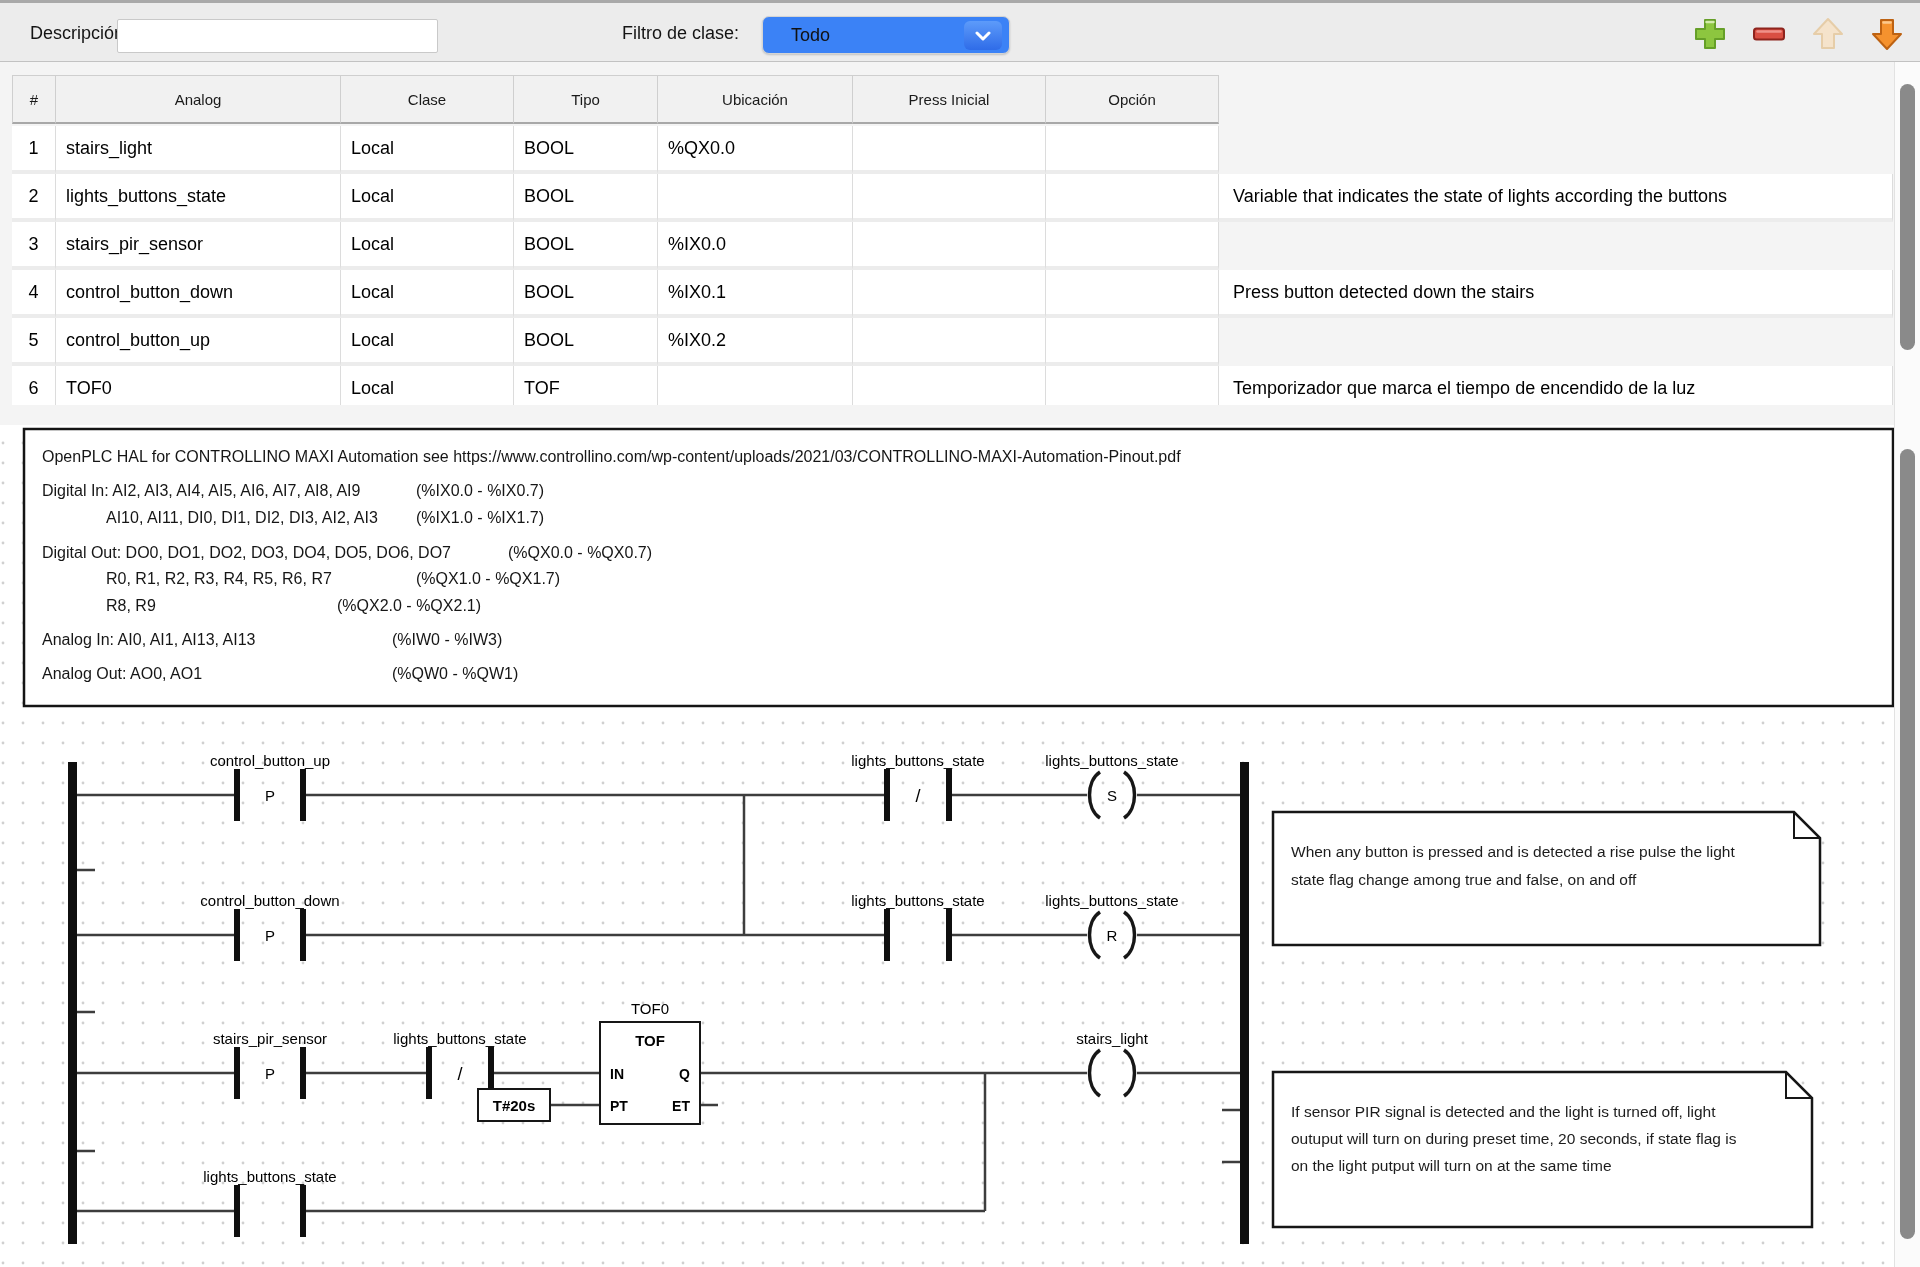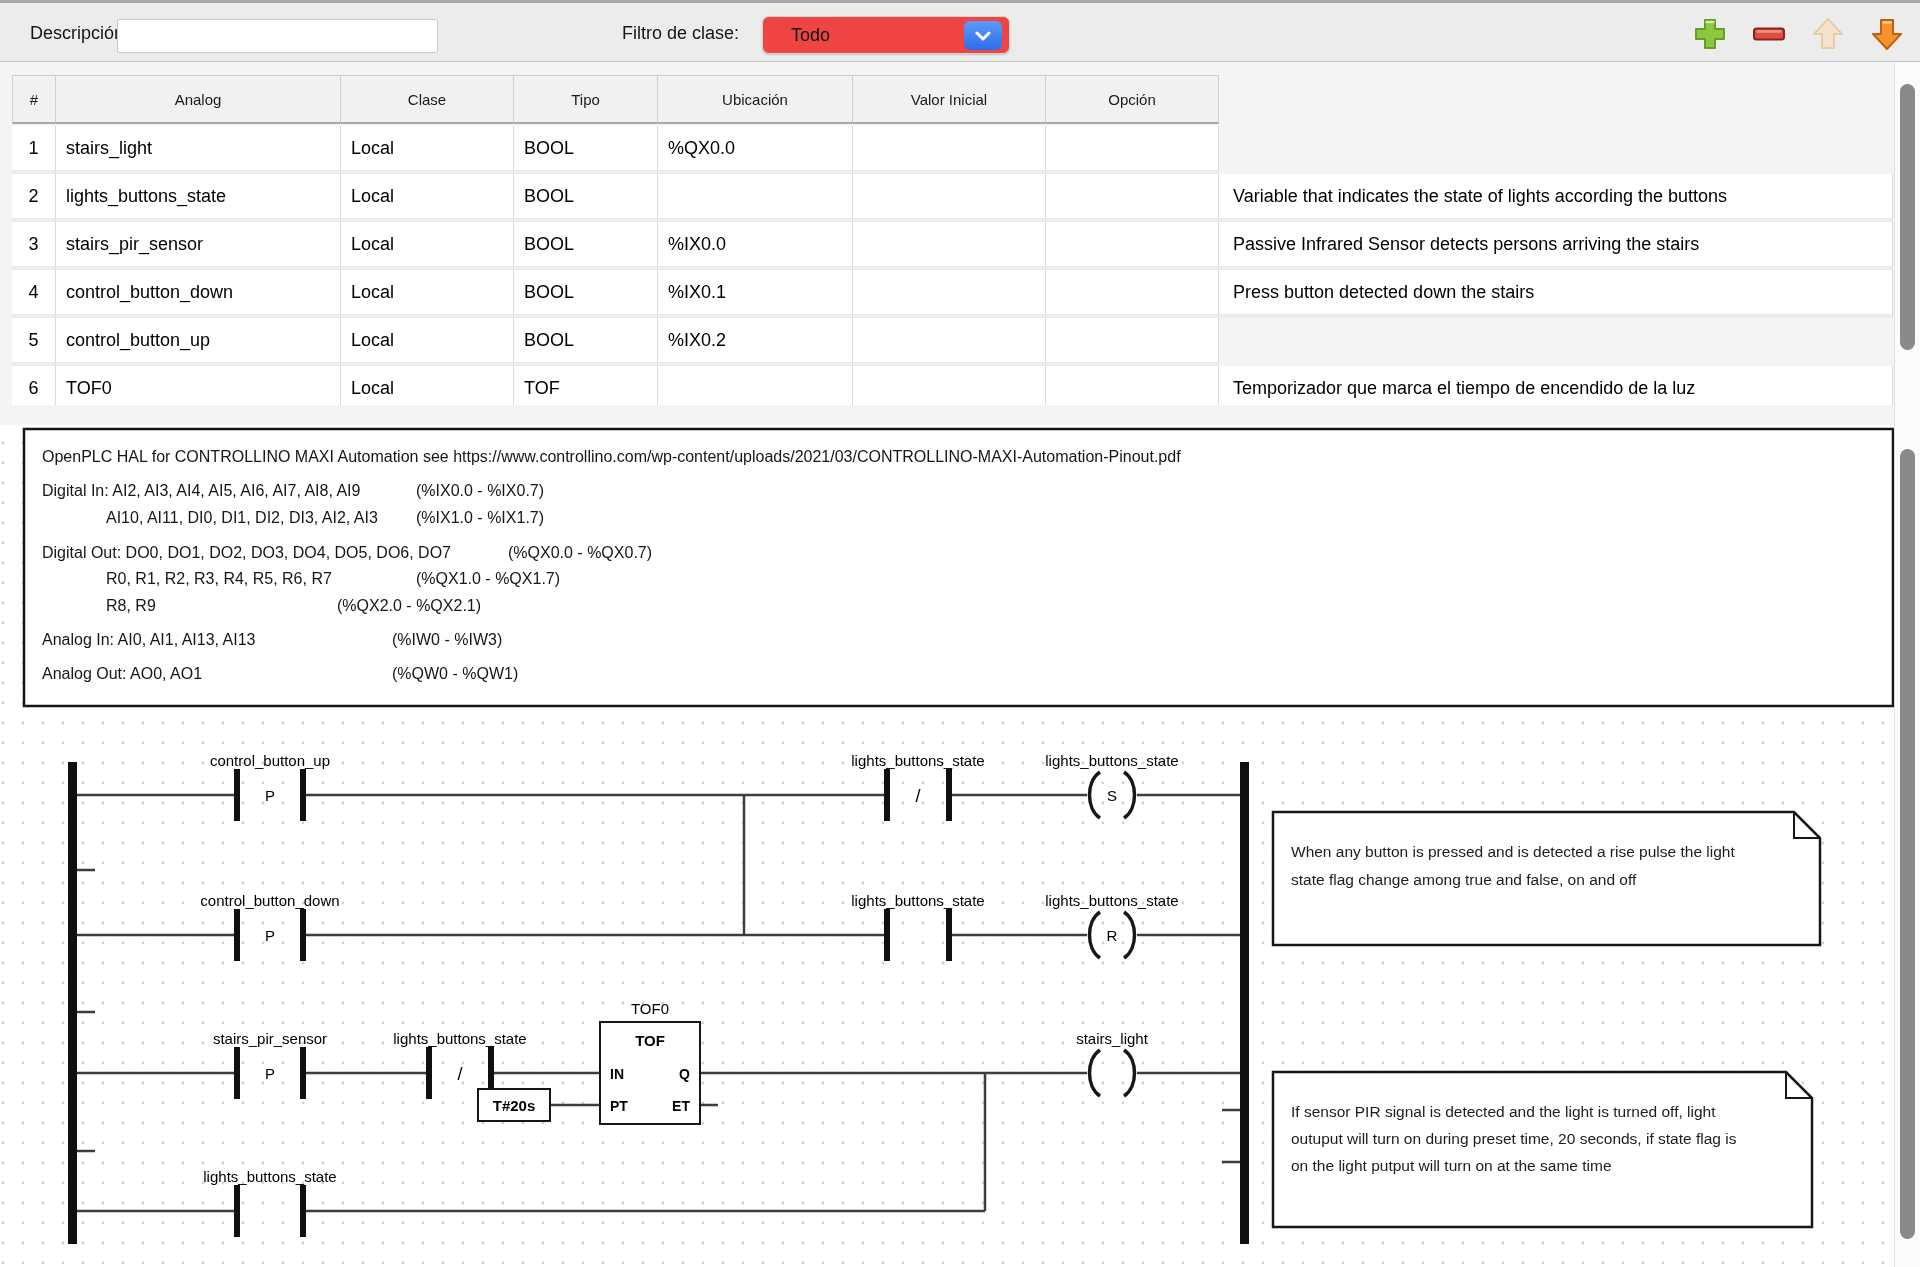--- a/index.html
+++ b/index.html
@@ -9,21 +9,21 @@
 
   
   .toolbar { position:absolute; left:0; top:0; width:1920px; height:62px;
     background:#ececec; border-top:3px solid #a9a9a9; border-bottom:1px solid #c2c2c2; }
   .toolbar .lbl { position:absolute; top:20px; font-size:18px; color:#141414; }
   #desc-label { left:30px; }
   #filter-label { left:622px; }
   .desc-input { position:absolute; left:117px; top:16px; width:321px; height:34px;
     background:#fff; border:1px solid #c9c9c9; border-radius:2px; font-size:16px; padding:0 8px; }
   .combo { position:absolute; left:762px; top:13px; width:248px; height:38px;
-    background:#ef4444; border:1px solid #d4d4d4; border-radius:7px;
+    background:#3b82f6; border:1px solid #d4d4d4; border-radius:7px;
     box-shadow:0 1px 2px rgba(0,0,0,0.18); }
   .combo .combo-text { position:absolute; left:28px; top:8px; font-size:18px; color:#111; }
   .combo .combo-btn { position:absolute; right:7px; top:4px; width:38px; height:29px;
     border:none; border-radius:6px; background:linear-gradient(#5d9bfa,#2f6ce8); cursor:pointer; }
   .tb-icons { position:absolute; right:14px; top:12px; height:38px; display:flex; gap:21px; }
   .tb-btn { width:38px; height:38px; background:none; border:none; padding:0; cursor:pointer; }
 
   
   .table-panel { position:absolute; left:0; top:62px; width:1894px; height:363px; background:#f4f4f4; }
   .vgrid { position:absolute; left:12px; width:1881px; display:grid;
@@ -104,21 +104,21 @@
     </div>
   </div>
 
   <div class="table-panel">
     <div class="vgrid vhead">
       <div class="hc">#</div>
       <div class="hc">Analog</div>
       <div class="hc">Clase</div>
       <div class="hc">Tipo</div>
       <div class="hc">Ubicación</div>
-      <div class="hc">Valor Inicial</div>
+      <div class="hc">Press Inicial</div>
       <div class="hc">Opción</div>
     </div>
 
     <div class="vgrid vbody">
       <div class="vrow">
         <div class="c num">1</div>
         <div class="c">stairs_light</div>
         <div class="c">Local</div>
         <div class="c">BOOL</div>
         <div class="c">%QX0.0</div>
@@ -136,21 +136,20 @@
         <div class="c doc">Variable that indicates the state of lights according the buttons</div>
       </div>
       <div class="vrow">
         <div class="c num">3</div>
         <div class="c">stairs_pir_sensor</div>
         <div class="c">Local</div>
         <div class="c">BOOL</div>
         <div class="c">%IX0.0</div>
         <div class="c"></div>
         <div class="c"></div>
-        <div class="c doc">Passive Infrared Sensor detects persons arriving the stairs</div>
       </div>
       <div class="vrow">
         <div class="c num">4</div>
         <div class="c">control_button_down</div>
         <div class="c">Local</div>
         <div class="c">BOOL</div>
         <div class="c">%IX0.1</div>
         <div class="c"></div>
         <div class="c"></div>
         <div class="c doc">Press button detected down the stairs</div>

